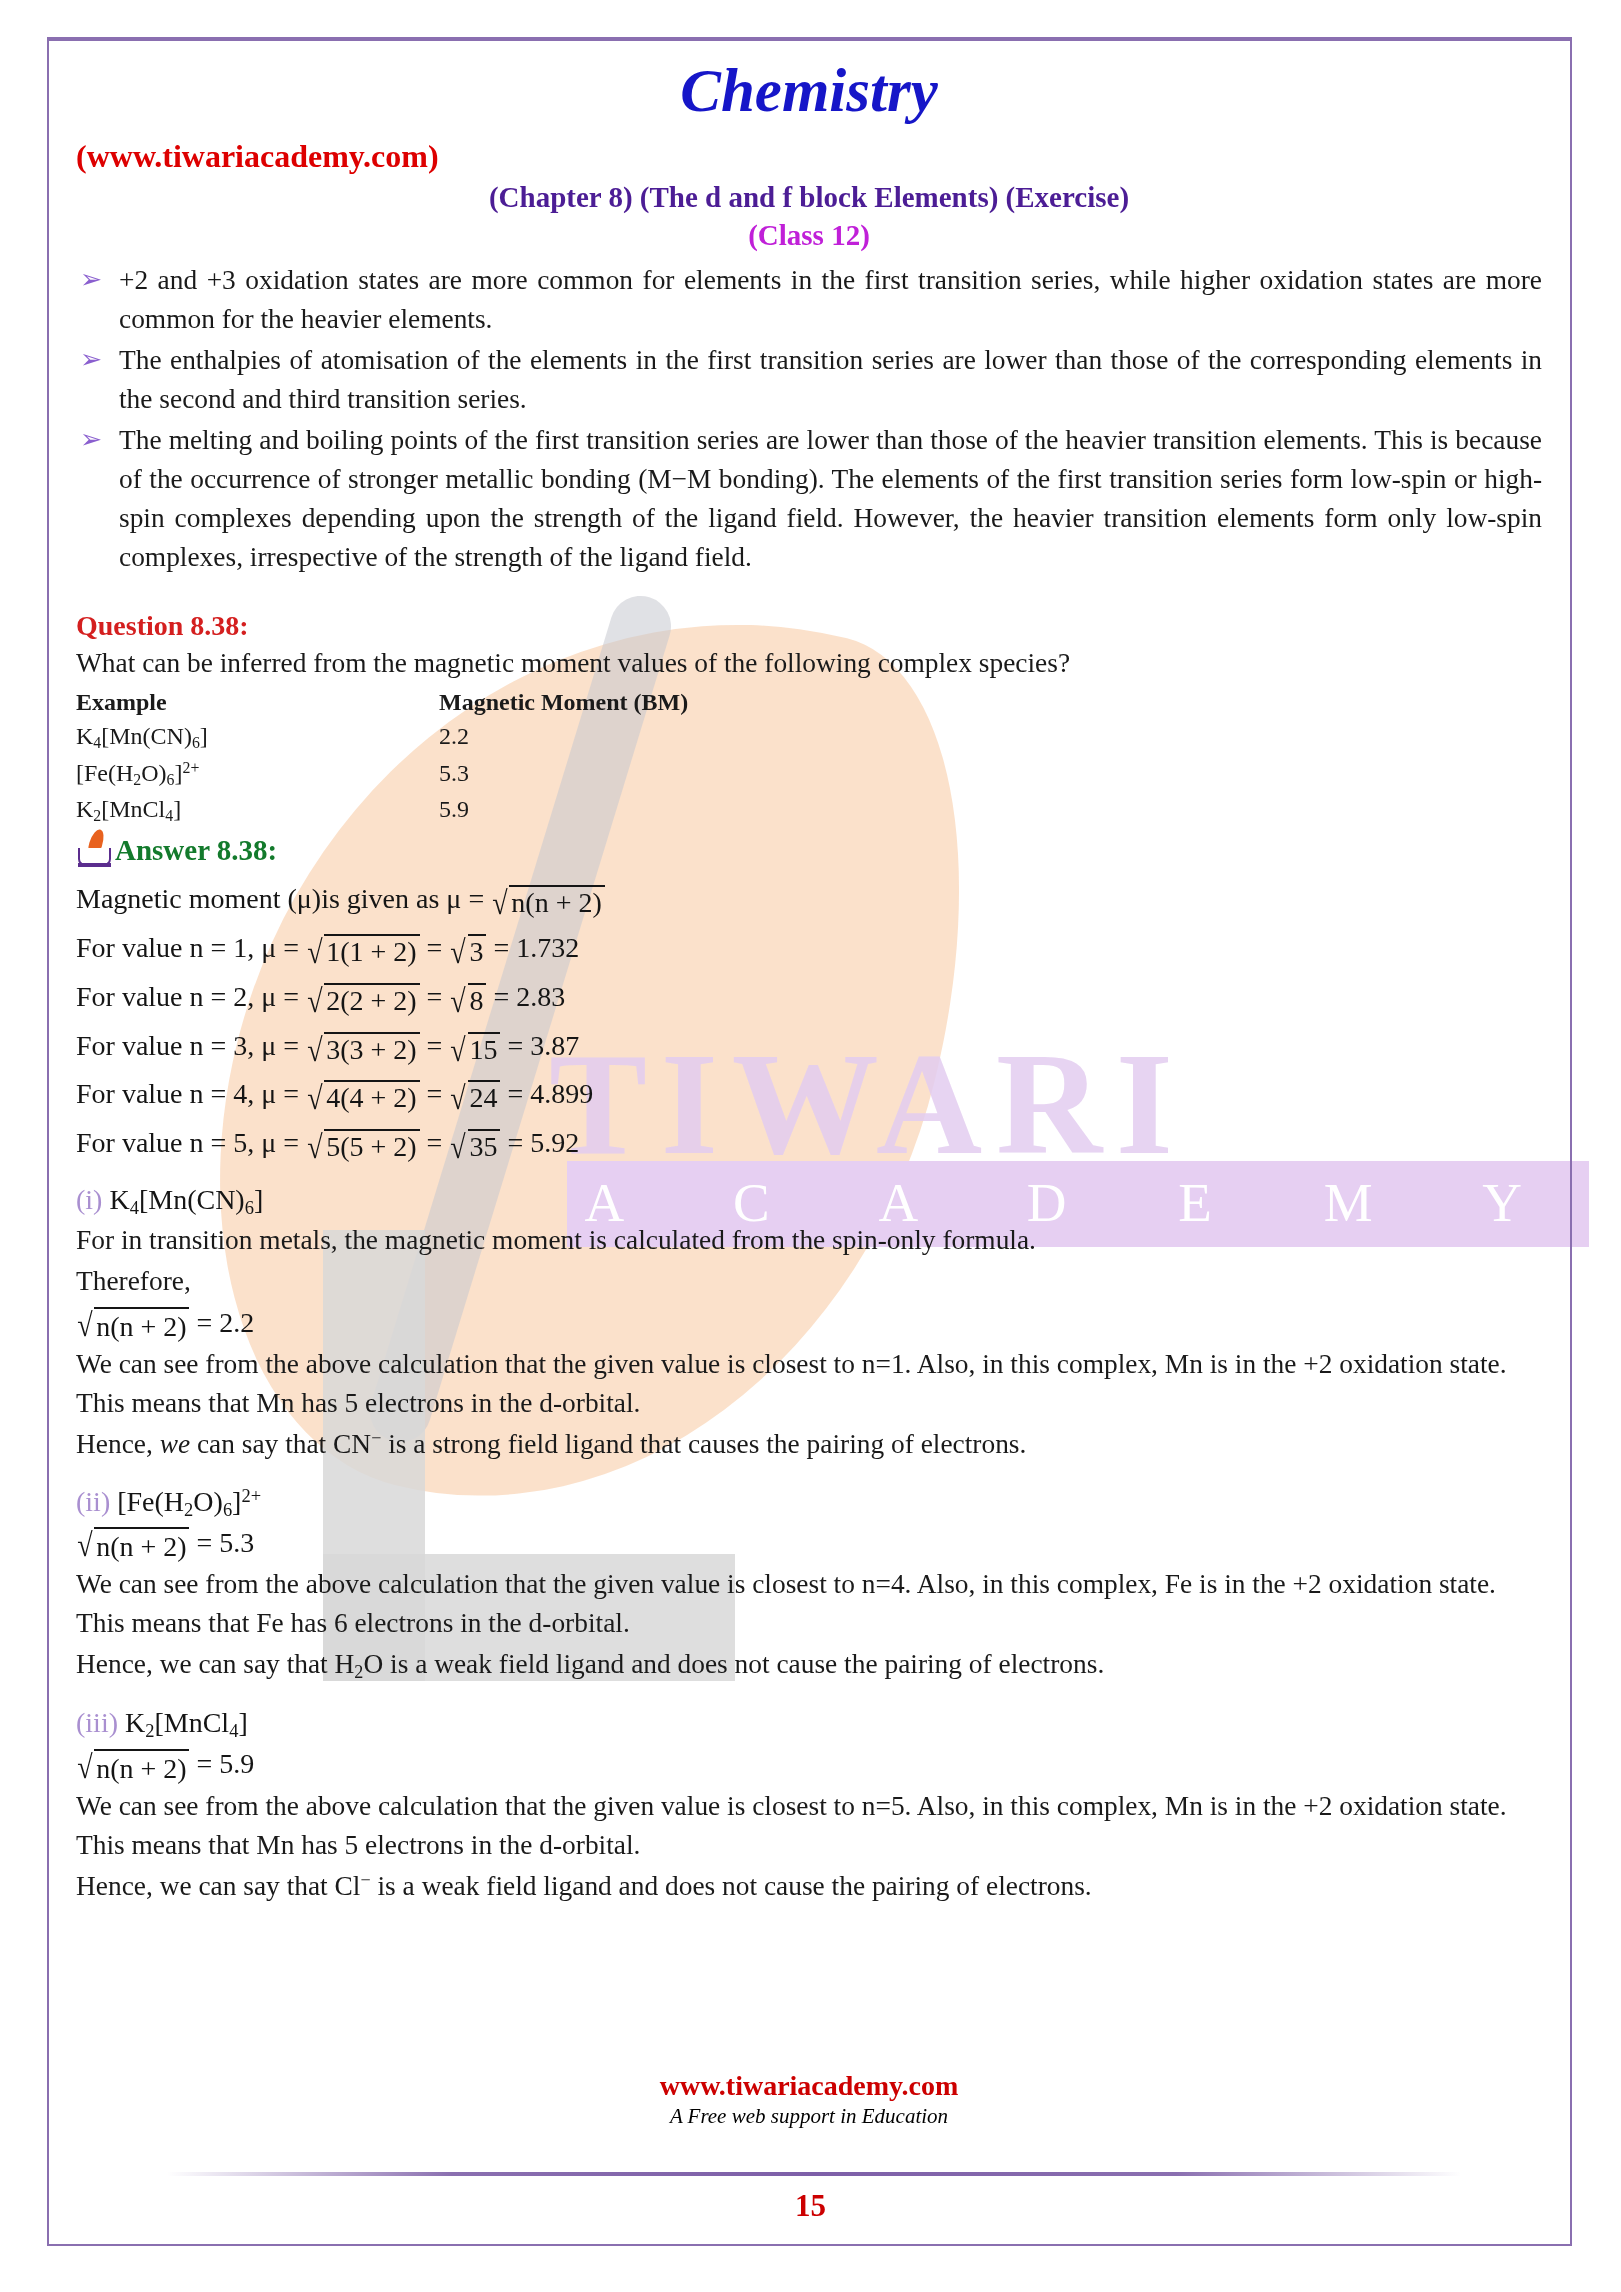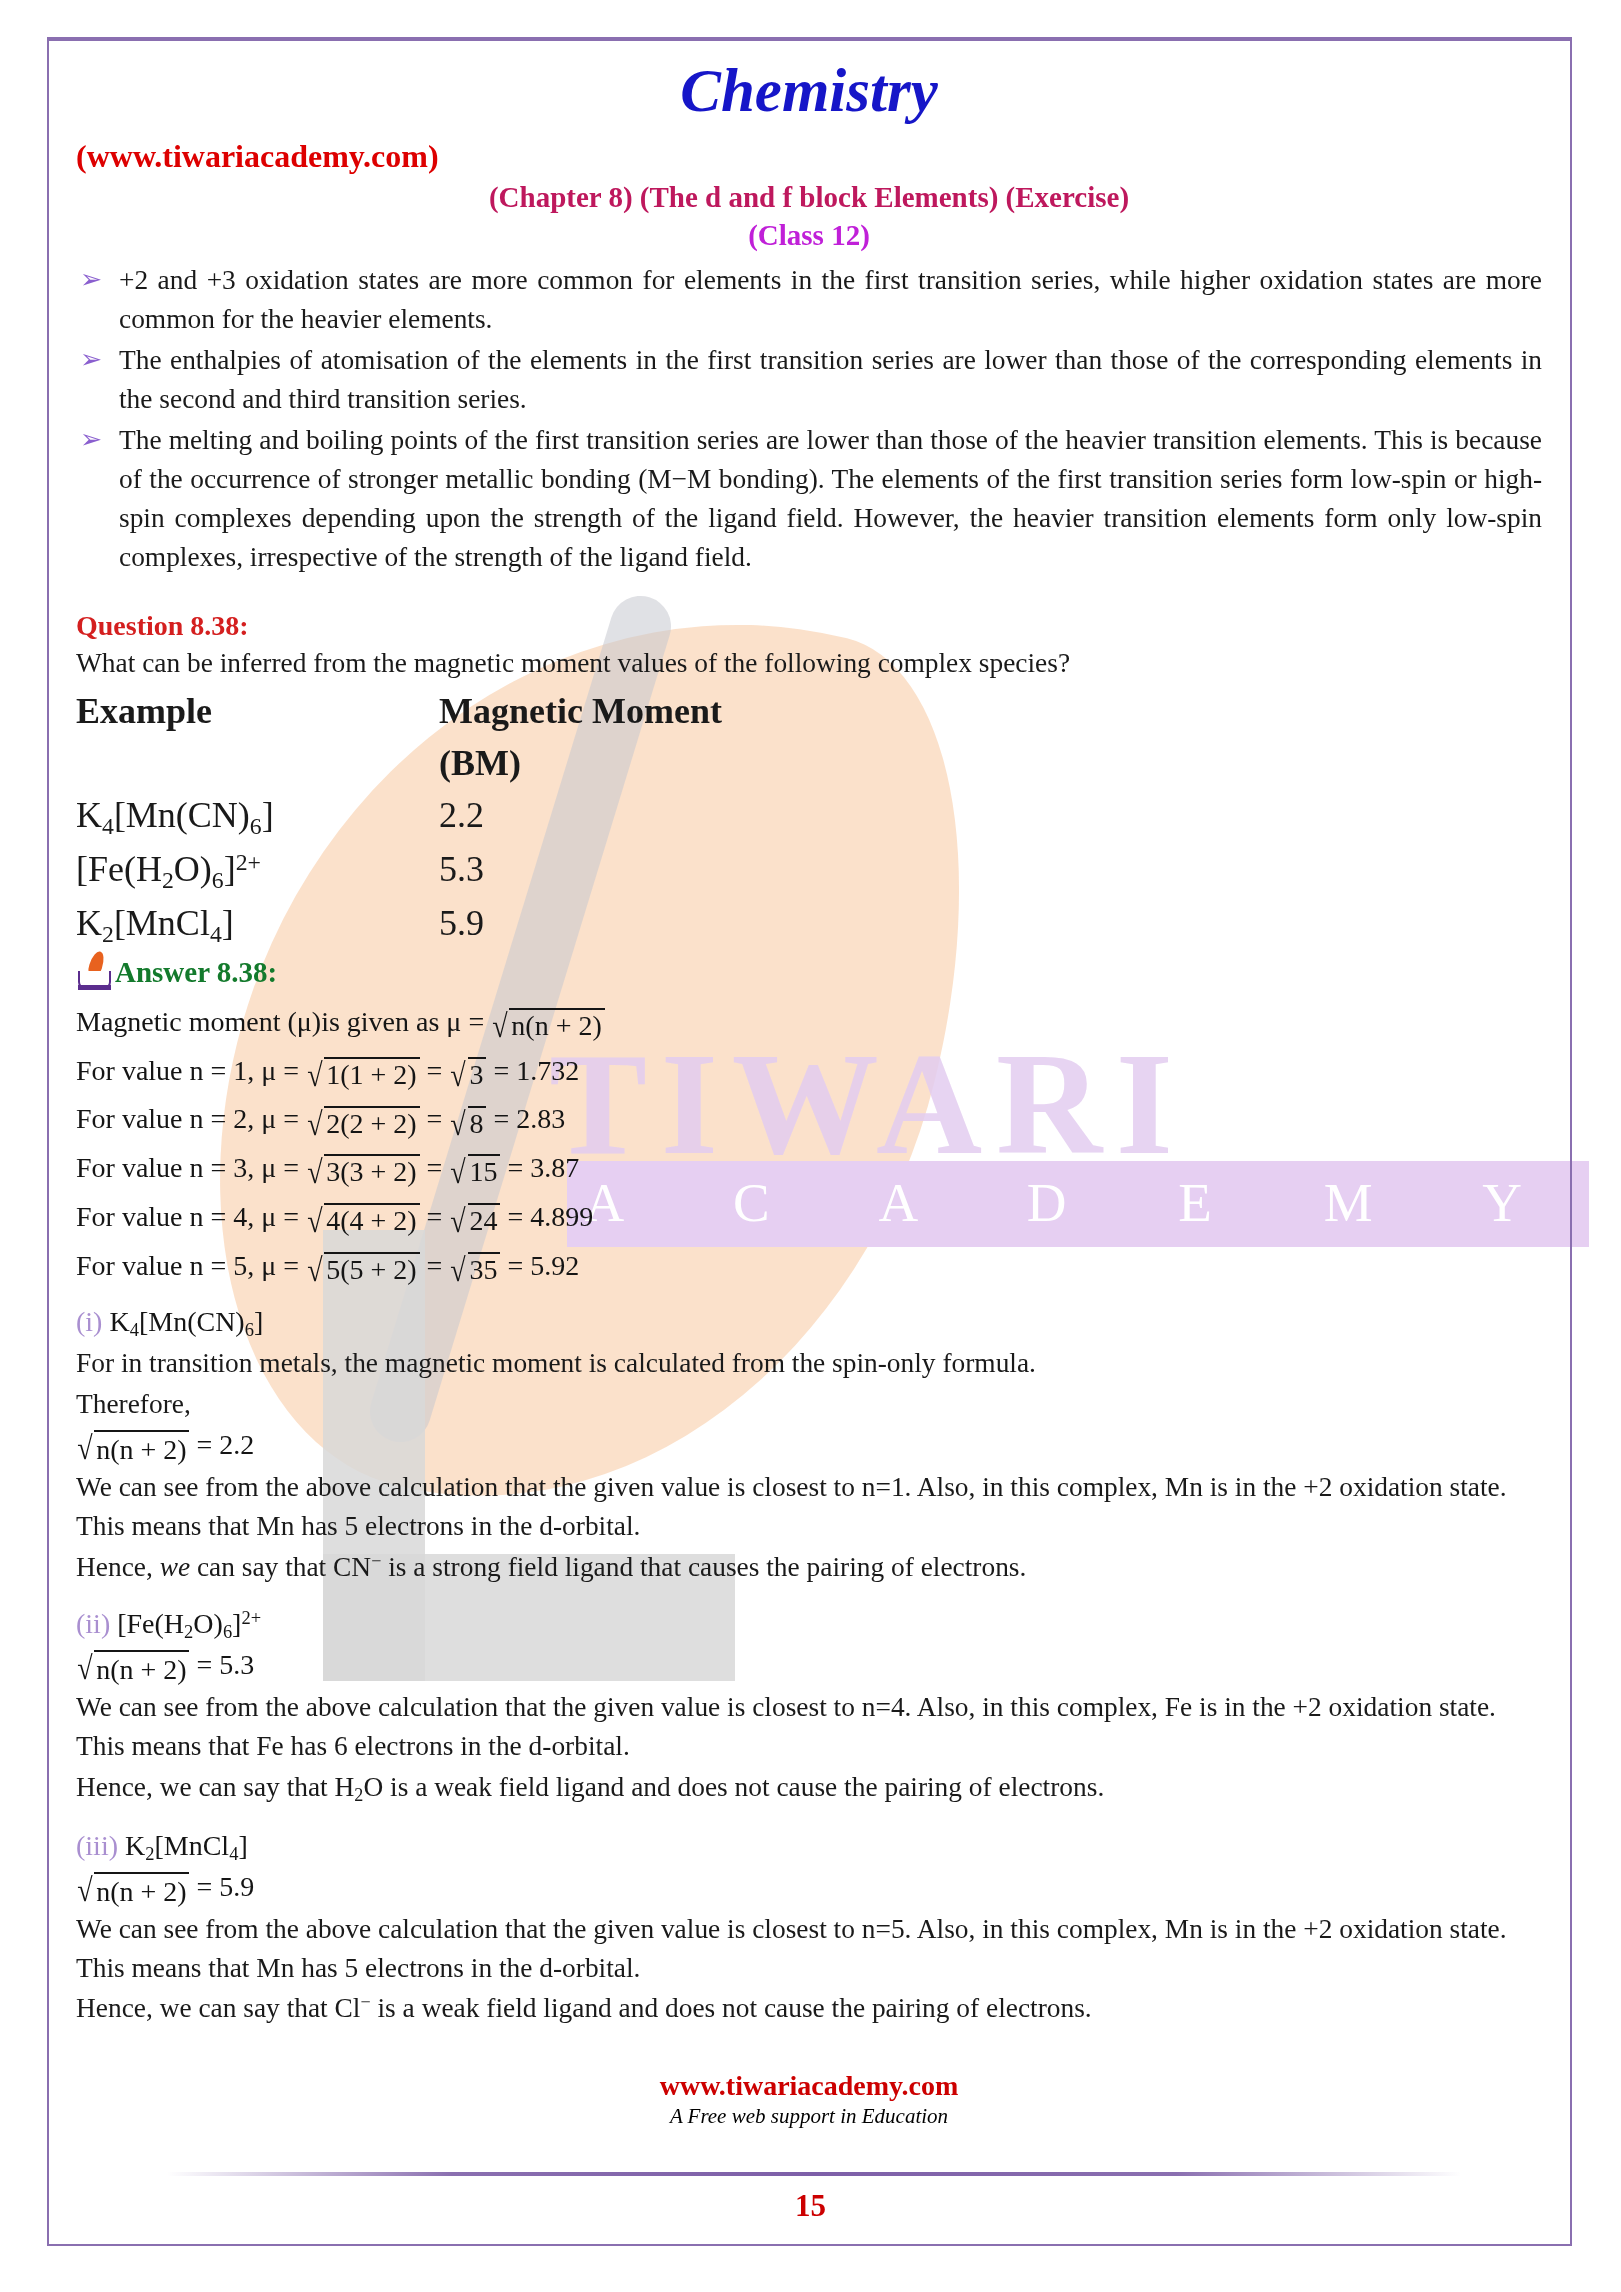--- a/index.html
+++ b/index.html
@@ -117,21 +117,21 @@
   .doc-site {
     text-align: left;
     color: #dd0000;
     font-weight: bold;
     font-size: 32px;
     line-height: 1.2;
     margin-top: 14px;
   }
   .doc-chapter {
     text-align: center;
-    color: #be185d;
+    color: #4c1d95;
     font-weight: bold;
     font-size: 29px;
     line-height: 1.25;
     margin-top: 3.9px;
   }
   .doc-class {
     text-align: center;
     color: #c020d8;
     font-weight: bold;
     font-size: 29px;
@@ -174,21 +174,21 @@
     font-size: 27.4px;
     line-height: 1.42;
     color: #1a1a1a;
     margin-top: 2px;
   }
   .tbl {
     margin-top: 2px;
   }
   .tbl-row {
     display: flex;
-    font-size: 36px;
+    font-size: 24px;
     line-height: 1.45;
     color: #1a1a1a;
   }
   .tbl-row.head {
     font-weight: bold;
   }
   .tbl-c1 {
     width: 363px;
     flex: 0 0 363px;
   }

